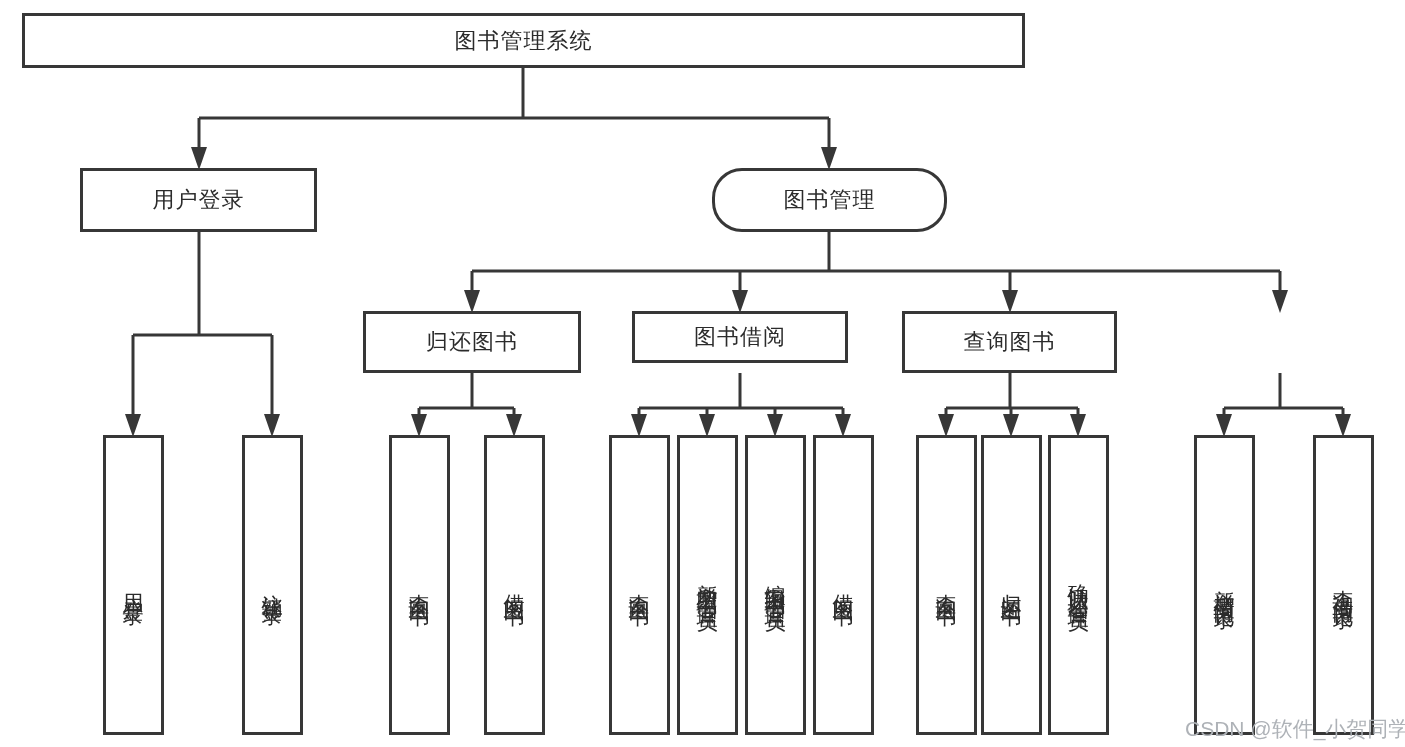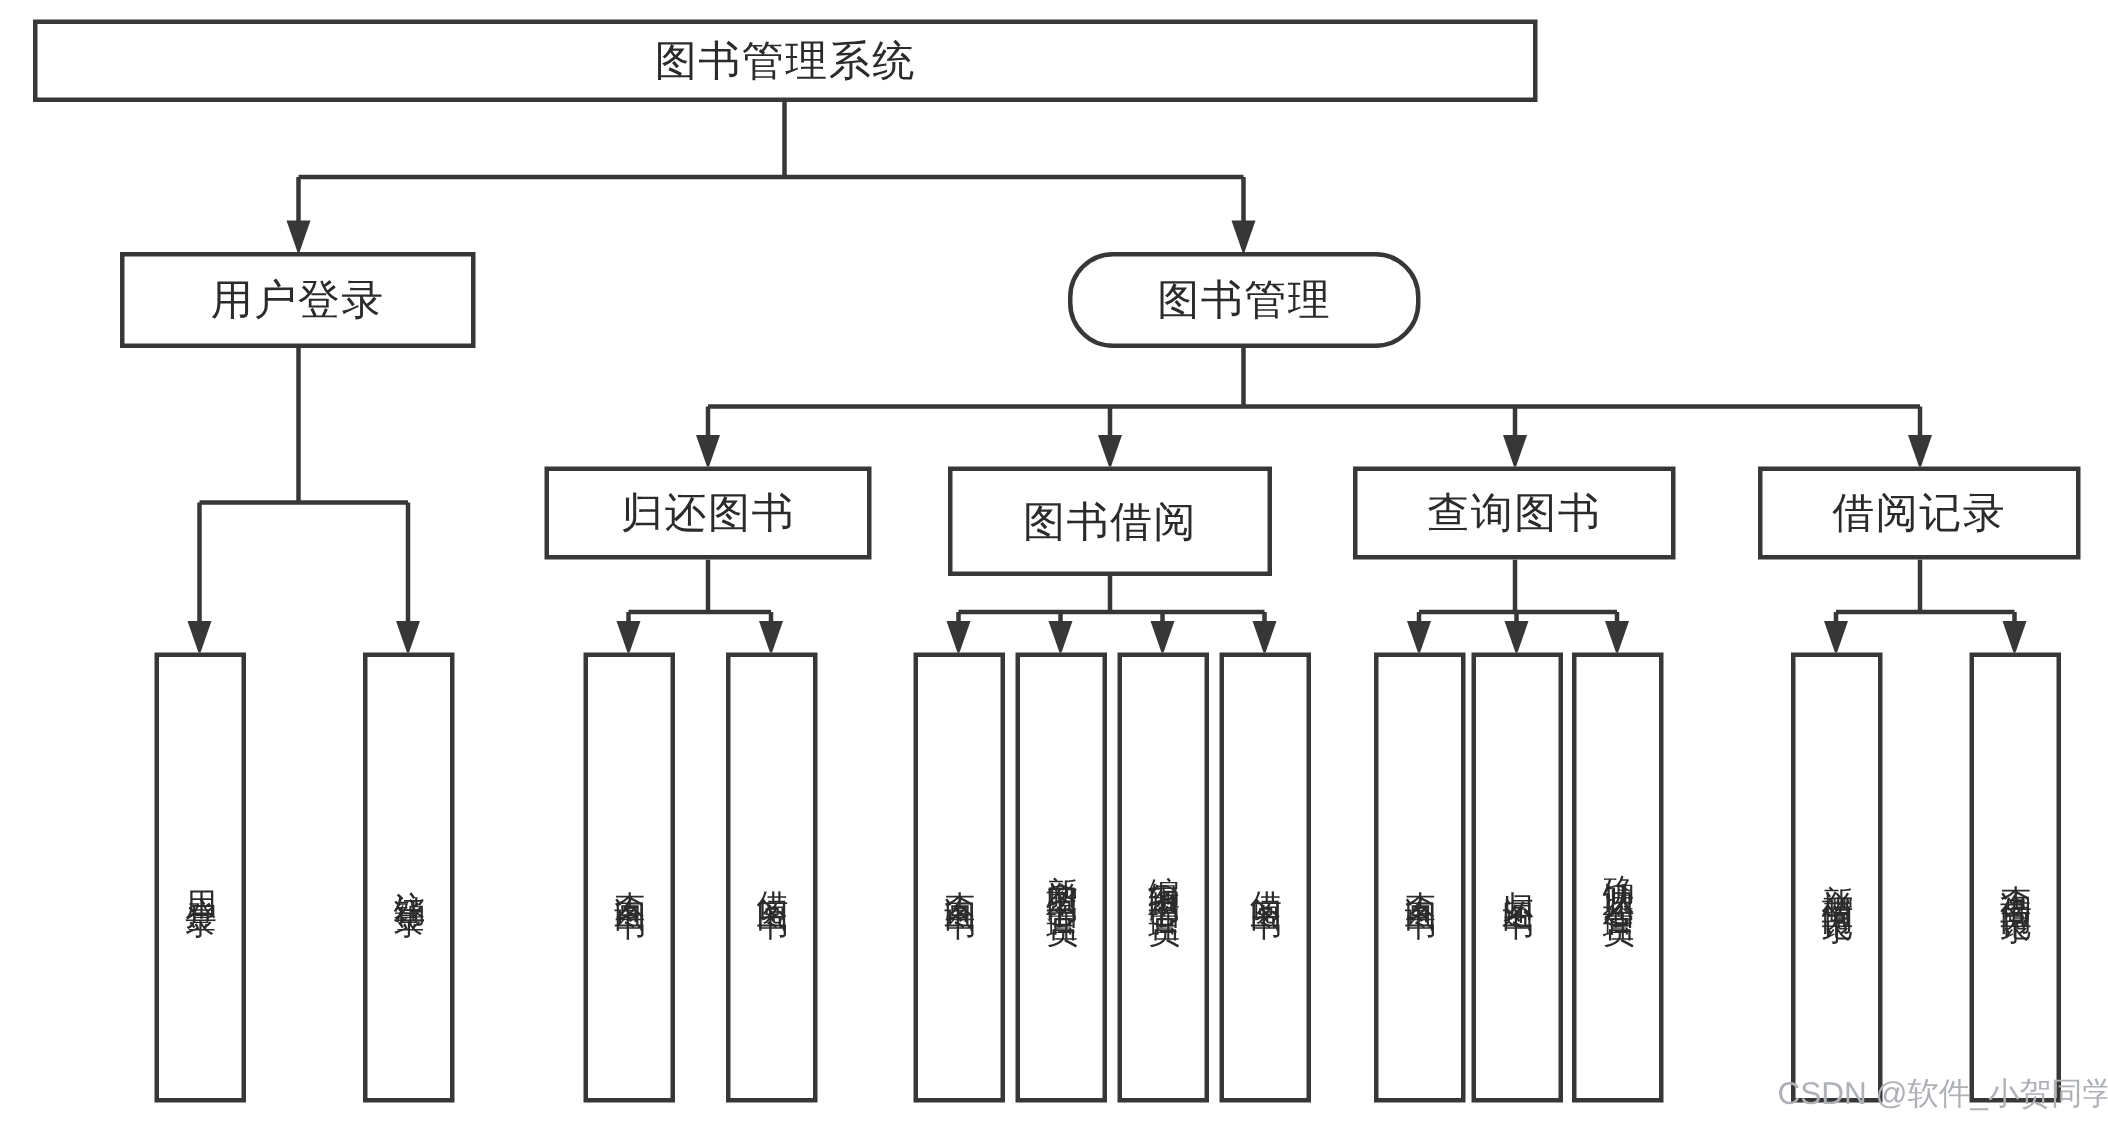--- a/index.html
+++ b/index.html
@@ -24,21 +24,21 @@
   .node {
     position: absolute;
     box-sizing: border-box;
     background: #ffffff;
     border: 3px solid #373737;
     color: #2b2b2b;
     display: flex;
     align-items: center;
     justify-content: center;
     text-align: center;
-    font-size: 28px;
+    font-size: 22px;
     letter-spacing: 1px;
     z-index: 2;
   }
   .leaf {
     position: absolute;
     box-sizing: border-box;
     top: 435px;
     height: 300px;
     width: 61px;
     background: #ffffff;
@@ -123,23 +123,22 @@
       <line x1="1343" y1="408" x2="1343" y2="419" stroke="#373737" stroke-width="3"></line>
       <polygon points="1335,414 1351,414 1343,437" fill="#373737"></polygon>
     </svg>
 
   <div class="node" style="left:22px; top:13px; width:1003px; height:55px;">图书管理系统</div>
 
   <div class="node" style="left:80px; top:168px; width:237px; height:64px;">用户登录</div>
   <div class="node" style="left:712px; top:168px; width:235px; height:64px;border-radius:30px;">图书管理</div>
 
   <div class="node" style="left:363px; top:311px; width:218px; height:62px;">归还图书</div>
-  <div class="node" style="left:632px; top:311px; width:216px; height:73px;">图书借阅</div>
+  <div class="node" style="left:632px; top:311px; width:216px; height:52px;">图书借阅</div>
   <div class="node" style="left:902px; top:311px; width:215px; height:62px;">查询图书</div>
-  <div class="node" style="left:1172px; top:311px; width:215px; height:62px;">借阅记录</div>
 
   <div class="leaf" style="left:103px;">用户登录</div>
   <div class="leaf" style="left:242px;">注销登录</div>
 
   <div class="leaf" style="left:389px;">查询图书</div>
   <div class="leaf" style="left:484px;">借阅图书</div>
 
   <div class="leaf" style="left:609px;">查询图书</div>
   <div class="leaf" style="left:677px;">新增图书（管理员）</div>
   <div class="leaf" style="left:745px;">编辑图书（管理员）</div>

